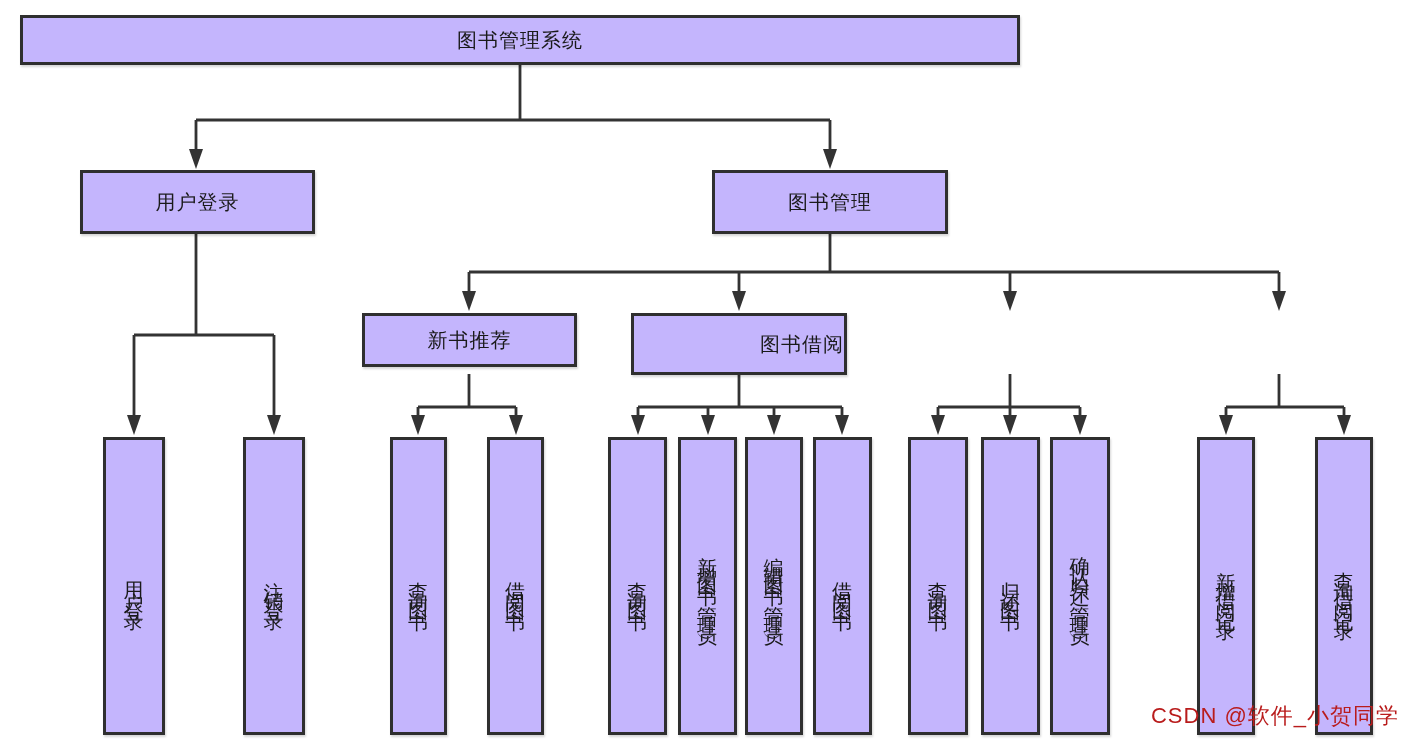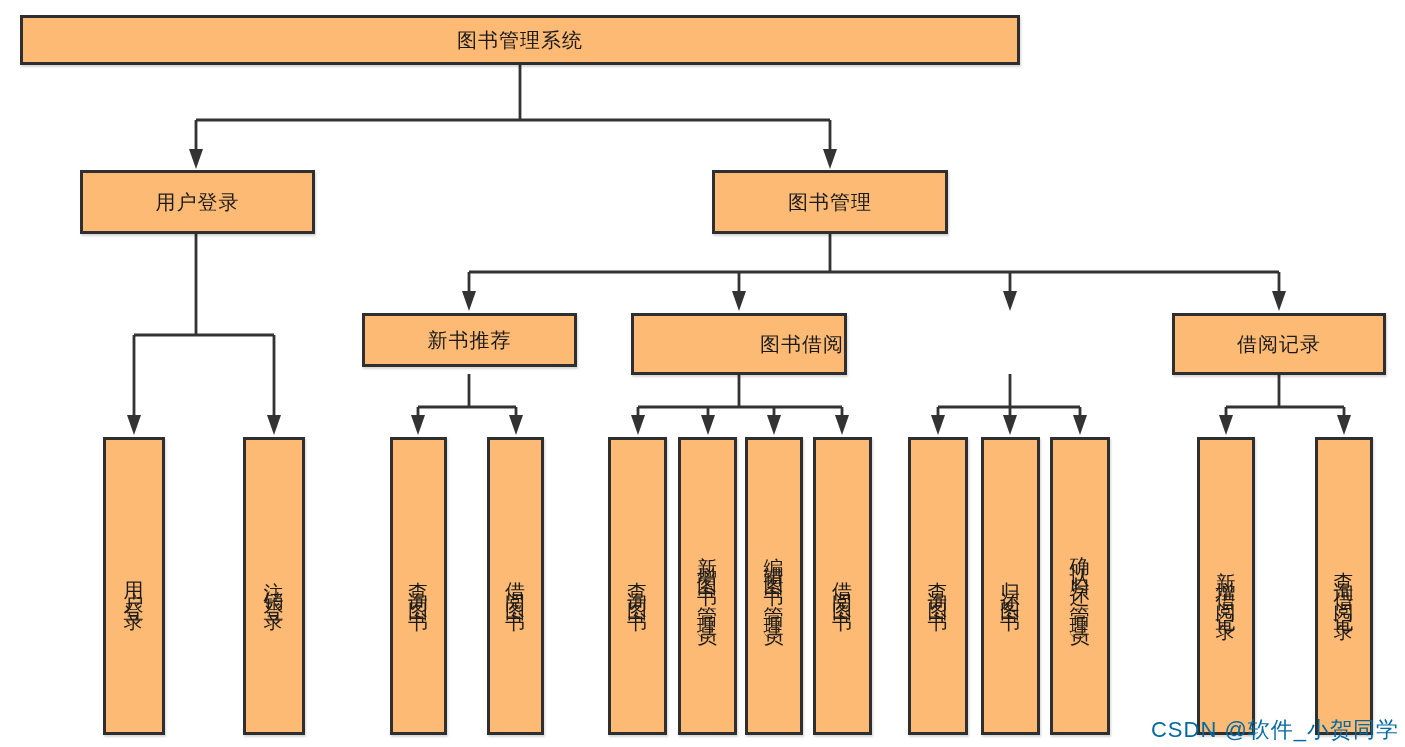--- a/index.html
+++ b/index.html
@@ -2,30 +2,30 @@
 <html><head>
 <meta charset="utf-8">
 <style>
   html,body{margin:0;padding:0;background:#ffffff;}
   #canvas{
     position:relative;width:1405px;height:747px;background:#ffffff;overflow:hidden;
     font-family:"Liberation Sans","DejaVu Sans",sans-serif;color:#1a1a1a;
   }
   #connectors{position:absolute;left:0;top:0;width:1405px;height:747px;z-index:1;pointer-events:none;}
   .node{
-    position:absolute;z-index:2;box-sizing:border-box;background:#fdba74;
+    position:absolute;z-index:2;box-sizing:border-box;background:#c4b5fd;
     border:3px solid #2f2f2f;display:flex;align-items:center;justify-content:center;
     font-size:20px;letter-spacing:1px;box-shadow:1px 2px 2px rgba(0,0,0,0.16);
   }
   .vnode span{
     writing-mode:vertical-rl;text-orientation:mixed;letter-spacing:10px;line-height:1;
   }
   #watermark{
-    position:absolute;right:6px;bottom:2px;z-index:3;font-size:22px;
-    color:#0369a1;letter-spacing:1px;white-space:nowrap;
+    position:absolute;right:6px;bottom:16px;z-index:3;font-size:22px;
+    color:#b91c1c;letter-spacing:1px;white-space:nowrap;
   }
 </style>
 </head>
 <body>
 
 <div id="canvas">
 
   <svg id="connectors" viewBox="0 0 1405 747" xmlns="http://www.w3.org/2000/svg">
     <g stroke="#333333" stroke-width="2.8" fill="none">
 
@@ -83,23 +83,20 @@
   <div class="node" style="left:712px;top:170px;width:236px;height:64px;">
     <span>图书管理</span>
   </div>
 
   <div class="node" style="left:362px;top:313px;width:215px;height:54px;">
     <span>新书推荐</span>
   </div>
   <div class="node" style="left:631px;top:313px;width:216px;height:62px;justify-content:flex-end;">
     <span>图书借阅</span>
   </div>
-  <div class="node" style="left:1172px;top:313px;width:214px;height:62px;">
-    <span>借阅记录</span>
-  </div>
 
   <div class="node vnode" style="left:103px;top:437px;width:62px;height:298px;">
     <span>用户登录</span>
   </div>
   <div class="node vnode" style="left:243px;top:437px;width:62px;height:298px;">
     <span>注销登录</span>
   </div>
 
   <div class="node vnode" style="left:390px;top:437px;width:57px;height:298px;">
     <span>查询图书</span>

